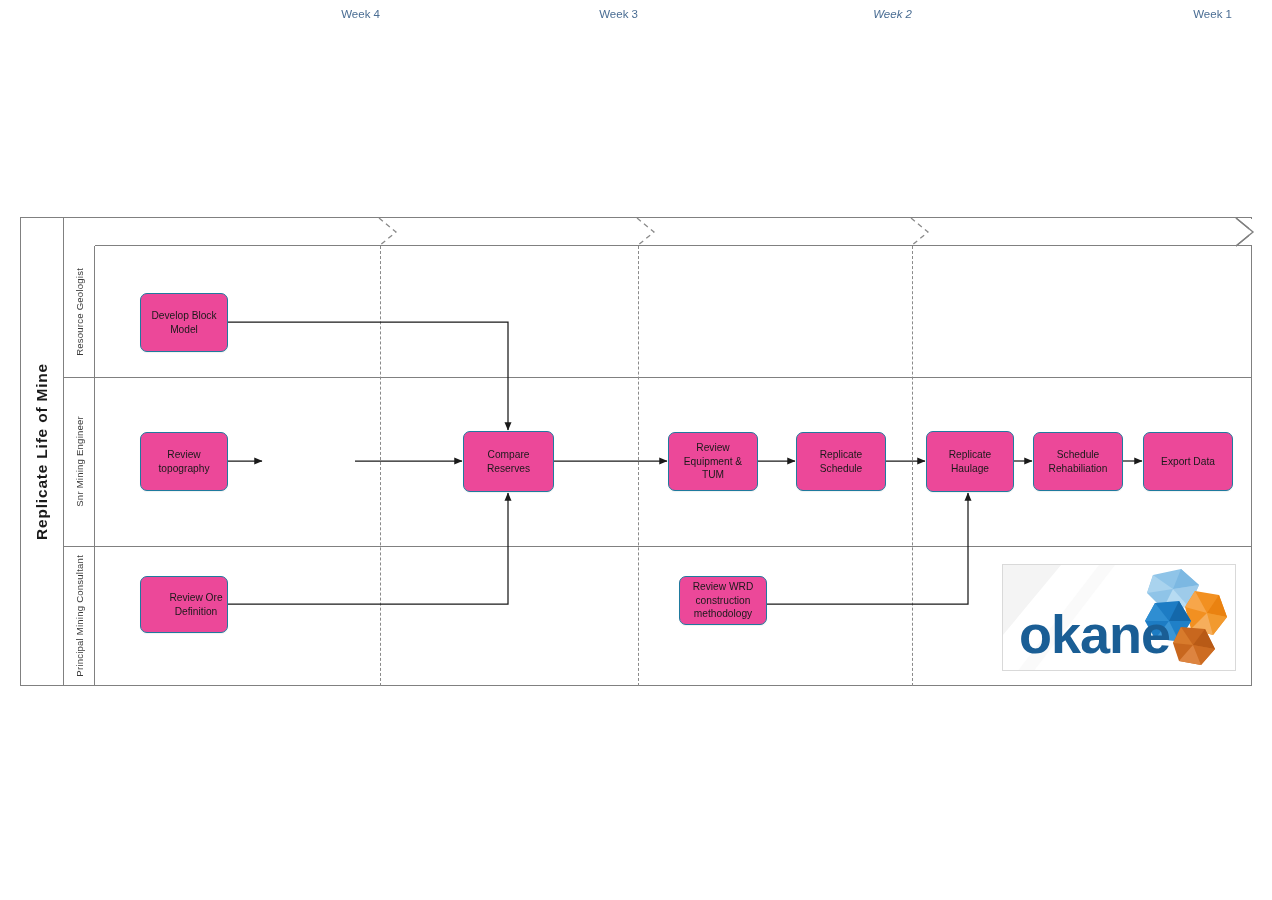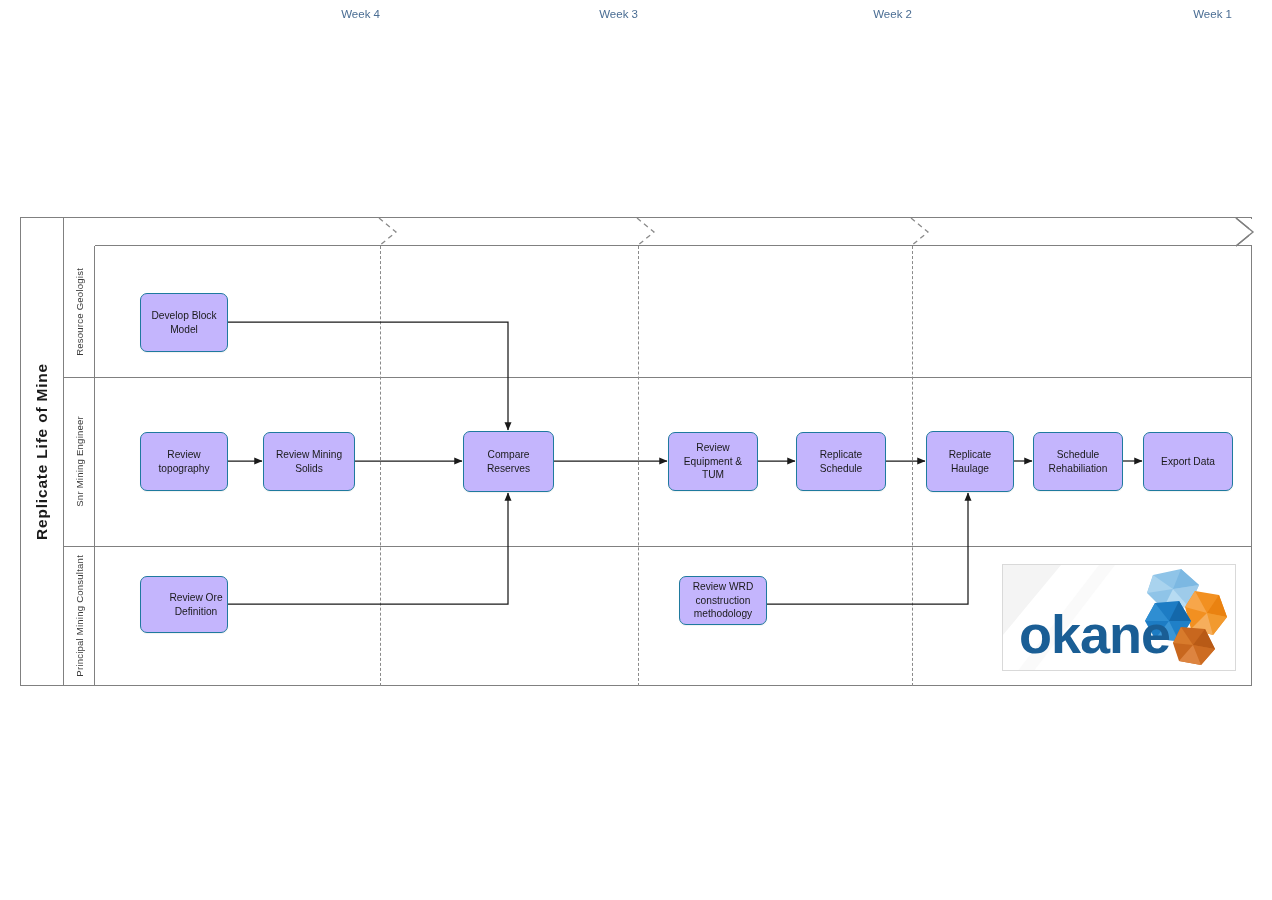--- a/index.html
+++ b/index.html
@@ -131,21 +131,21 @@
     top: 0;
     width: 1272px;
     height: 900px;
     pointer-events: none;
   }
 
   
   .task {
     position: absolute;
     box-sizing: border-box;
-    background: #c4b5fd;
+    background: #ec4899;
     border: 1.7px solid #1f7a9e;
     border-radius: 7px;
     display: flex;
     align-items: center;
     justify-content: center;
     text-align: center;
     font-size: 10.2px;
     line-height: 1.32;
     color: #1a1a1a;
     padding: 2px 4px;
@@ -197,21 +197,21 @@
   </div>
 
   <div class="lane-divider" style="top:377px;"></div>
   <div class="lane-divider" style="top:546px;"></div>
 
   <div class="phase-band"></div>
   <div class="phase-band-bottom"></div>
 
   <div class="phase-label" style="left:95px; width:285px;">Week 4</div>
   <div class="phase-label" style="left:380px; width:258px;">Week 3</div>
-  <div class="phase-label" style="left:638px; width:274px;">Week 2</div>
+  <div class="phase-label" style="left:638px; width:274px;font-style:italic;">Week 2</div>
   <div class="phase-label" style="left:912px; width:320px;">Week 1</div>
 
   <div class="phase-sep" style="left:380px;"></div>
   <div class="phase-sep" style="left:638px;"></div>
   <div class="phase-sep" style="left:912px;"></div>
 
   <svg class="chevron-layer" viewBox="0 0 1272 900" xmlns="http://www.w3.org/2000/svg">
     <g fill="none" stroke="#8a8a8a" stroke-width="1.3" stroke-dasharray="5,4">
       <polyline points="379,218 396,232 379,246"></polyline>
       <polyline points="637,218 654,232 637,246"></polyline>
@@ -259,23 +259,20 @@
   </svg>
 
   <div class="task" style="left:140px; top:293px; width:88px; height:59px;">
     <span>Develop Block<br>Model</span>
   </div>
 
   <div class="task" style="left:140px; top:432px; width:88px; height:59px;">
     <span>Review<br>topography</span>
   </div>
 
-  <div class="task" style="left:263px; top:432px; width:92px; height:59px;">
-    <span>Review Mining<br>Solids</span>
-  </div>
 
   <div class="task" style="left:463px; top:431px; width:91px; height:61px;">
     <span>Compare<br>Reserves</span>
   </div>
 
   <div class="task" style="left:668px; top:432px; width:90px; height:59px;">
     <span>Review<br>Equipment &amp;<br>TUM</span>
   </div>
 
   <div class="task" style="left:796px; top:432px; width:90px; height:59px;">

